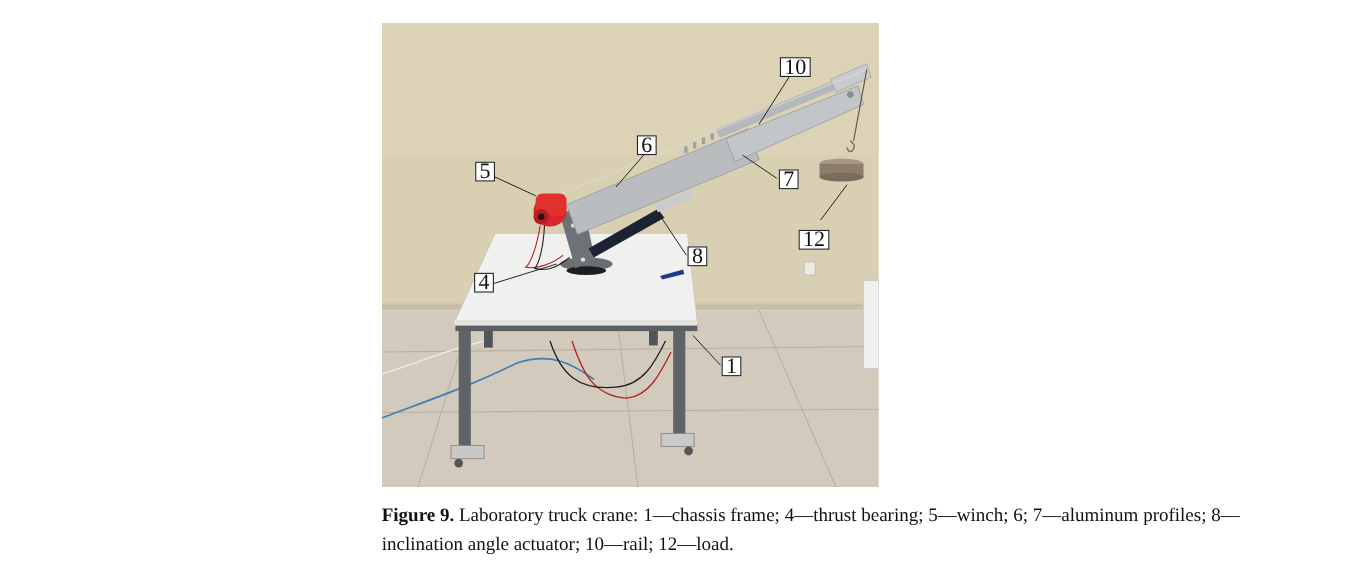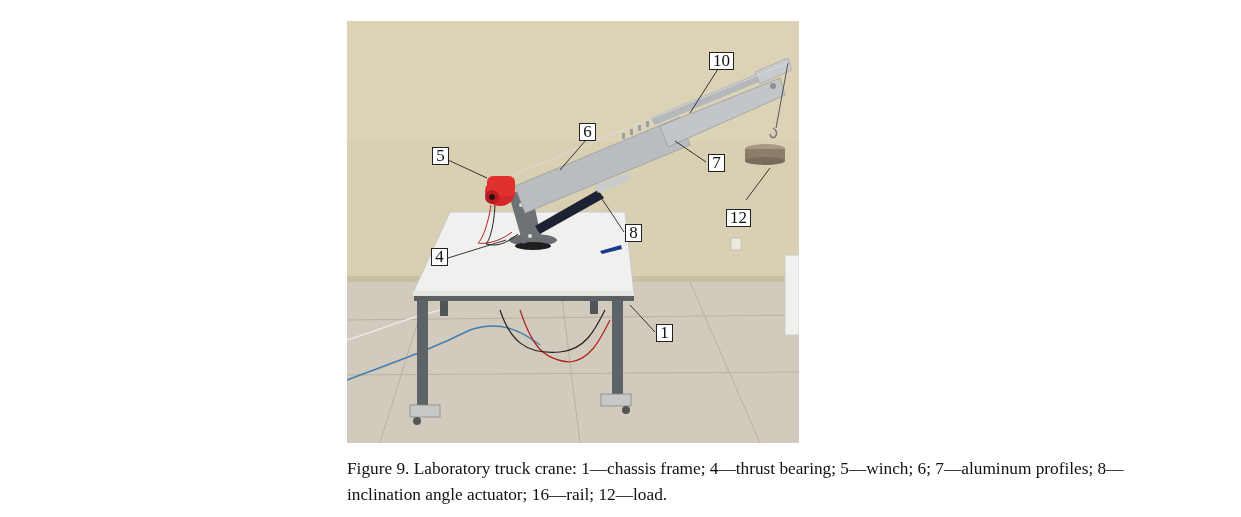--- a/index.html
+++ b/index.html
@@ -1,20 +1,20 @@
 <!DOCTYPE html>
 <html><head>
 <meta charset="utf-8">
 <style>
   html, body { margin: 0; padding: 0; background: #ffffff; }
   body { width: 1241px; height: 517px; position: relative; overflow: hidden; font-family: "Liberation Serif", "DejaVu Serif", serif; }
   .figure { position: absolute; left: 347px; top: 21px; width: 452px; height: 422px; overflow: hidden; }
   .figure svg { display: block; }
   .caption { position: absolute; left: 347px; top: 456px; width: 840px; font-size: 17.3px; line-height: 26px; color: #111; }
-  .caption b { font-weight: normal; }
+  .caption b { font-weight: bold; }
 </style>
 </head>
 <body>
 
 <div class="figure">
   <svg width="452" height="422" viewBox="347 21 452 422" xmlns="http://www.w3.org/2000/svg">
 
     <rect x="347" y="21" width="452" height="258" fill="#d9cfb2"></rect>
     <rect x="347" y="21" width="452" height="120" fill="#ddd3b8" opacity="0.6"></rect>
 
@@ -121,24 +121,24 @@
     <span class="callout" style="position:absolute;left:84px;top:227px;">4</span>
     <span class="callout" style="position:absolute;left:309px;top:303px;">1</span>
   </div>
 </div>
 
 <style>
   .callout {
     background: #ffffff;
     border: 1px solid #222;
     font-family: "Liberation Serif", serif;
-    font-size: 17px;
+    font-size: 20px;
     line-height: 16px;
     padding: 0 3px;
     color: #111;
     min-width: 9px;
     text-align: center;
   }
 </style>
 
 <div class="caption">
-  <b>Figure 9.</b><span> Laboratory truck crane: 1—chassis frame; 4—thrust bearing; 5—winch; 6; 7—aluminum profiles; 8—inclination angle actuator; 16—rail; 12—load.</span>
+  <b>Figure 9.</b><span> Laboratory truck crane: 1—chassis frame; 4—thrust bearing; 5—winch; 6; 7—aluminum profiles; 8—inclination angle actuator; 10—rail; 12—load.</span>
 </div>
 
 </body></html>

